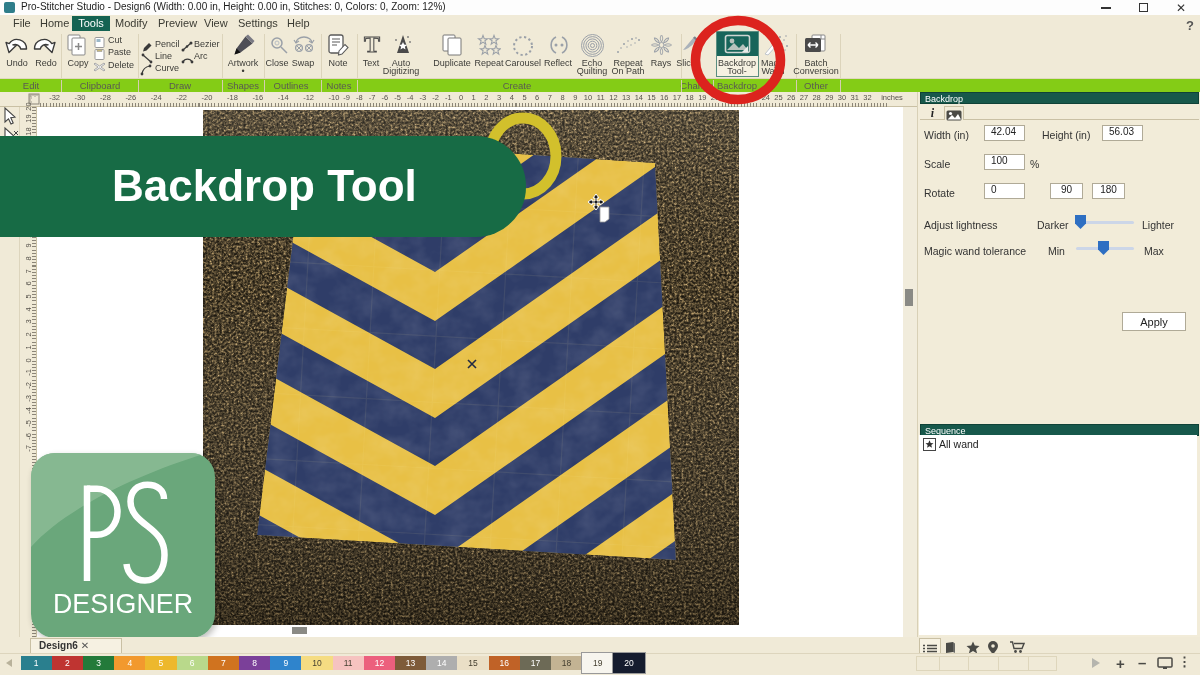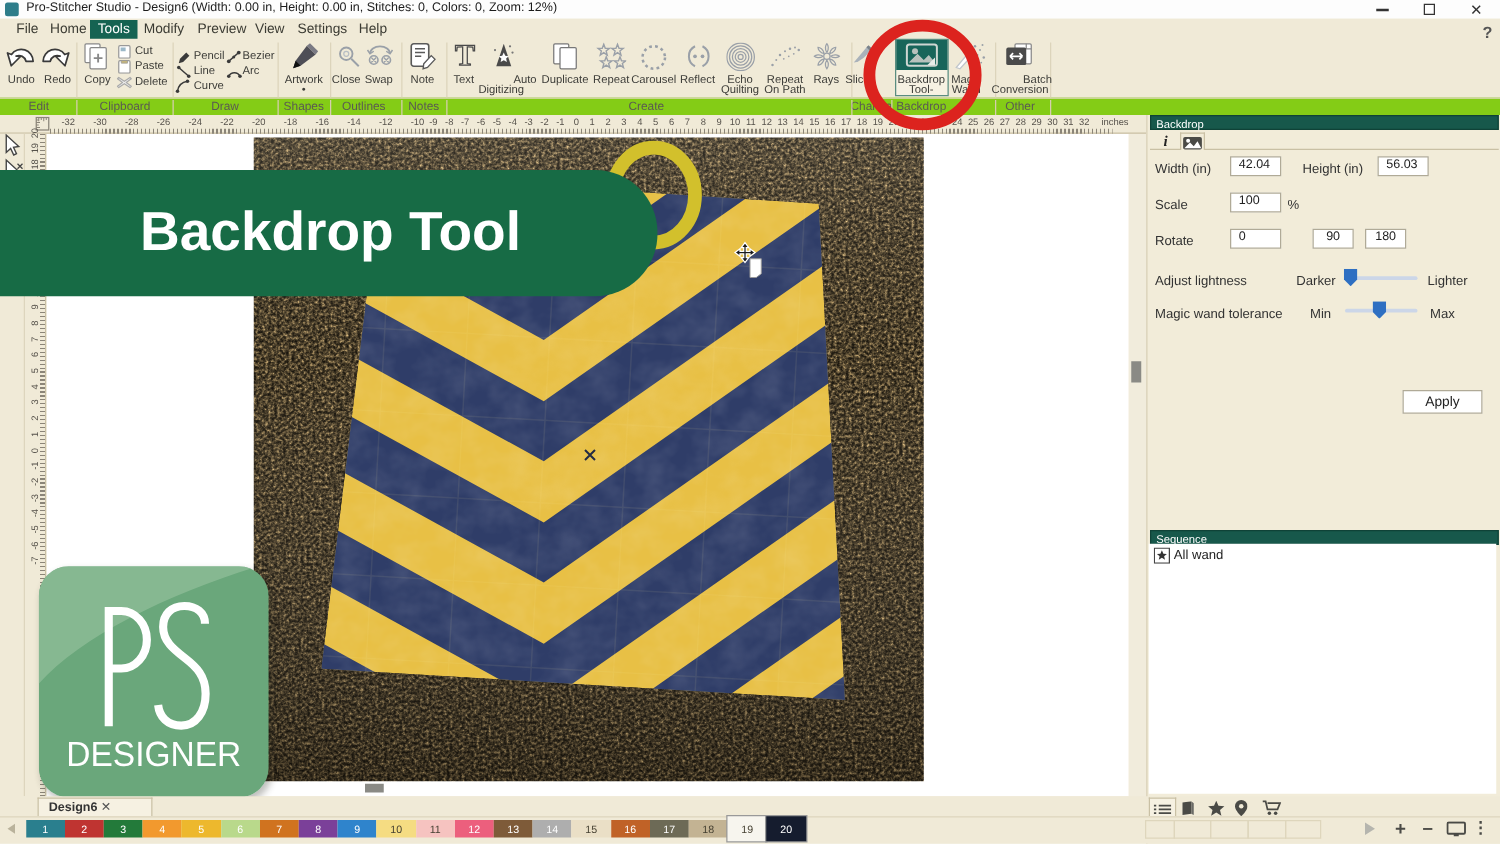--- a/index.html
+++ b/index.html
@@ -409,21 +409,21 @@
             <text x="10" y="19" font-family="Liberation Serif,serif" font-size="24" font-weight="bold" fill="none" stroke="#4a4a4a" stroke-width="1" text-anchor="middle">T</text>
           </svg></div>
         <div class="rtext" style="left:371px; top:26px;">Text</div>
         <div class="ricon" style="left:393px; top:2px;"><svg width="20" height="22" viewBox="0 0 20 22">
             <path d="M10 1 L16 19 H4 Z" fill="#4a4a4a"></path>
             <path d="M10 8 l1.2 2.6 2.8 0.3 -2.1 1.9 0.6 2.8 -2.5 -1.5 -2.5 1.5 0.6 -2.8 -2.1 -1.9 2.8 -0.3 Z" fill="#fff"></path>
             <circle cx="3" cy="6" r="0.9" fill="#777"></circle>
             <circle cx="17" cy="8" r="0.9" fill="#777"></circle>
             <circle cx="15" cy="3" r="0.9" fill="#777"></circle>
           </svg></div>
-        <div class="rtext" style="left:401px; top:26px;margin-left:19px;">Auto</div>
+        <div class="rtext" style="left:401px; top:26px;">Auto</div>
         <div class="rtext" style="left:401px; top:34px;">Digitizing</div>
         <div class="ricon" style="left:442px; top:2px;"><svg width="20" height="22" viewBox="0 0 20 22">
             <rect x="1" y="1" width="12" height="16" rx="1" fill="#fff" stroke="#777"></rect>
             <rect x="6" y="4" width="13" height="17" rx="1" fill="#fff" stroke="#777"></rect>
           </svg></div>
         <div class="rtext" style="left:452px; top:26px;">Duplicate</div>
         <div class="ricon" style="left:477px; top:2px;"><svg width="24" height="22" viewBox="0 0 24 22">
             <g transform="translate(6,6)">
               <path d="M0 -4.6 L1.2 -1.4 L4.6 -1.3 L1.9 0.8 L2.8 4.1 L0 2.1 L-2.8 4.1 L-1.9 0.8 L-4.6 -1.3 L-1.2 -1.4 Z" fill="none" stroke="#9aa0a8" stroke-width="1.1"></path>
             </g>
@@ -520,21 +520,21 @@
             </g>
           </svg></div>
         <div class="rtext" style="left:773px; top:26px;">Magic</div>
         <div class="rtext" style="left:773px; top:34px;">Wand</div>
         <div class="ricon" style="left:804px; top:2px;"><svg width="24" height="22" viewBox="0 0 24 22">
             <rect x="8" y="1" width="13" height="16" rx="1" fill="#fff" stroke="#888"></rect>
             <path d="M17 1 v4 h4" fill="none" stroke="#888"></path>
             <rect x="1" y="4" width="16" height="14" rx="1.5" fill="#4a4a4a"></rect>
             <path d="M4 11 h10 M4 11 l2.5 -2.5 M4 11 l2.5 2.5 M14 11 l-2.5 -2.5 M14 11 l-2.5 2.5" stroke="#fff" stroke-width="1.4"></path>
           </svg></div>
-        <div class="rtext" style="left:816px; top:26px;margin-left:14px;">Batch</div>
+        <div class="rtext" style="left:816px; top:26px;">Batch</div>
         <div class="rtext" style="left:816px; top:34px;">Conversion</div>
       </div>
   </div>
 
   <div class="abs" id="rpanel">
     <div class="phdr" style="top:0;">Backdrop</div>
 
     <div class="abs" style="left:2px; top:14px; width:279px; height:14px; border-bottom:1px solid #c9c0a4;">
       <div class="abs" style="left:4px; top:0; width:17px; height:14px; font-size:12px; font-style:italic; font-family:'Liberation Serif',serif; font-weight:bold; color:#222; text-align:center;">i</div>
       <div class="abs" style="left:24px; top:0px; width:20px; height:14px; border:1px solid #c9c0a4; border-bottom:none; background:#f2ecd9;">

